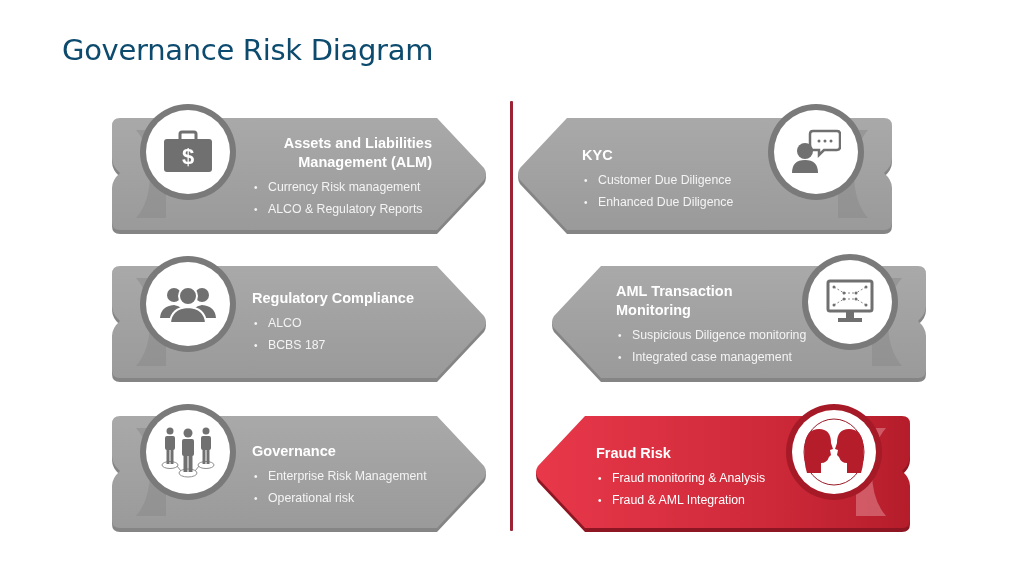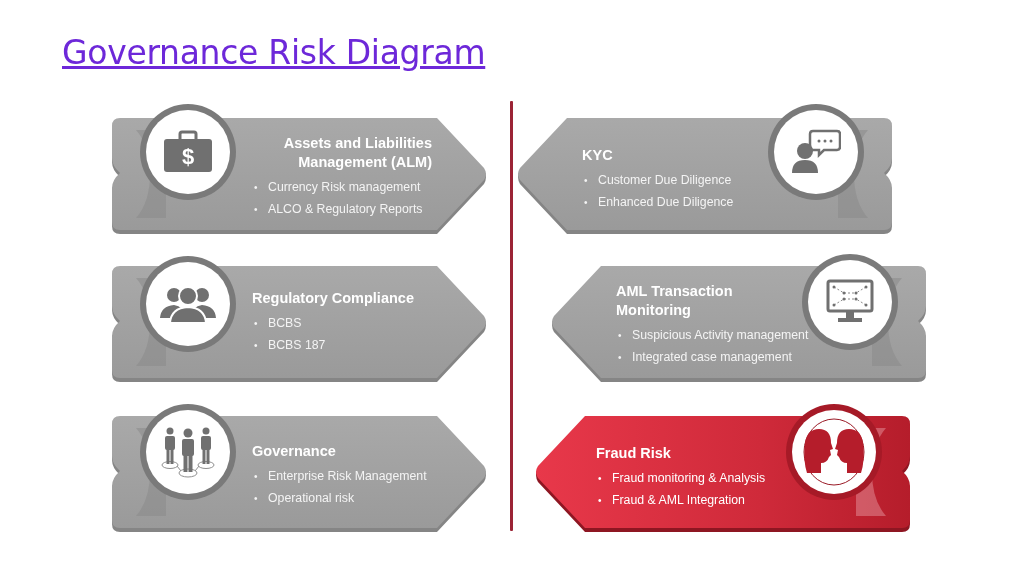--- a/index.html
+++ b/index.html
@@ -1,22 +1,22 @@
 <!DOCTYPE html>
 <html><head>
 <meta charset="utf-8">
 <style>
   html, body { margin: 0; padding: 0; }
   body {
     width: 1024px; height: 576px; background: #ffffff; position: relative; overflow: hidden;
     font-family: "Liberation Sans", sans-serif;
   }
   .title {
-    position: absolute; left: 62px; top: 33px; font-size: 33px; color: #6d28d9;
-    font-family: "DejaVu Sans", sans-serif; font-weight: normal; letter-spacing: -0.3px; text-decoration: underline;
+    position: absolute; left: 62px; top: 33px; font-size: 29px; color: #0c4a6e;
+    font-family: "DejaVu Sans", sans-serif; font-weight: normal; letter-spacing: -0.3px;
   }
   .divider {
     position: absolute; left: 510px; top: 101px; width: 3px; height: 430px;
     background: #9b2335; border-radius: 1px;
   }
   .card { position: absolute; width: 400px; height: 140px; }
   .card svg.shape { position: absolute; left: 0; top: 0; overflow: visible; }
   .circle {
     position: absolute; width: 84px; height: 84px; border-radius: 50%; background: #ffffff;
     display: flex; align-items: center; justify-content: center;
@@ -77,21 +77,21 @@
       <path d="M2 34 Q3 22 16 21 Q26 22 27 34 Z" fill="#707070"></path>
       <circle cx="44" cy="11" r="7" fill="#707070"></circle>
       <path d="M33 34 Q34 22 44 21 Q57 22 58 34 Z" fill="#707070"></path>
       <circle cx="30" cy="12" r="9" fill="#707070" stroke="#ffffff" stroke-width="2"></circle>
       <path d="M12 39 Q13 24 30 23 Q47 24 48 39 Z" fill="#707070" stroke="#ffffff" stroke-width="2"></path>
     </svg>
   </div>
   <div class="text" style="left:146px; top:41px;">
     <div class="heading">Regulatory Compliance</div>
     <ul class="bullets">
-      <li>BCBS</li>
+      <li>ALCO</li>
       <li>BCBS 187</li>
     </ul>
   </div>
 </div>
 
 <div class="card" style="left:106px; top:398px;">
   <svg class="shape" width="400" height="140">
     <path d="M14 22 Q6 22 6 30 L6 60 Q6 68 14 75 Q6 82 6 90 L6 124 Q6 132 14 132 L331 132 L378 82 Q382 75 378 68 L331 18 L14 18 Z" fill="#858585" transform="translate(0,2)"></path>
     <path d="M14 18 Q6 18 6 26 L6 58 Q6 66 14 73 Q6 80 6 88 L6 122 Q6 130 14 130 L331 130 L378 80 Q382 74 378 68 L331 18 Z" fill="url(#gL)"></path>
     <path d="M30 30 Q44 46 44 74 Q44 102 30 118 L60 118 L60 30 Z" fill="#8a8a8a" opacity="0.55"></path>
@@ -181,21 +181,21 @@
           <circle cx="18" cy="20" r="1.5"></circle>
           <circle cx="30" cy="20" r="1.5"></circle>
       </g>
       <rect x="20" y="32" width="8" height="7" fill="#707070"></rect>
       <rect x="12" y="39" width="24" height="4" fill="#707070"></rect>
     </svg>
   </div>
   <div class="text" style="left:70px; top:34px;">
     <div class="heading" style="width:150px;">AML Transaction Monitoring</div>
     <ul class="bullets">
-      <li>Suspicious Activity management</li>
+      <li>Suspicious Diligence monitoring</li>
       <li>Integrated case management</li>
     </ul>
   </div>
 </div>
 
 <div class="card red" style="left:530px; top:398px;">
   <svg class="shape" width="400" height="140">
     <defs>
       <linearGradient id="gR" x1="0" y1="0" x2="1" y2="0">
           <stop offset="0" stop-color="#e8384a"></stop>

